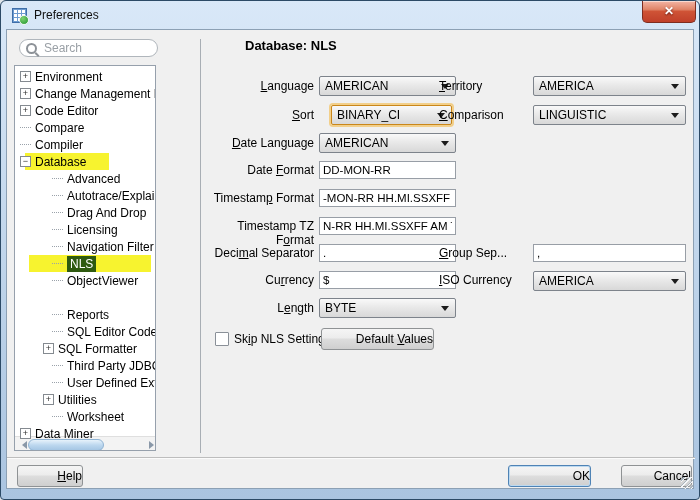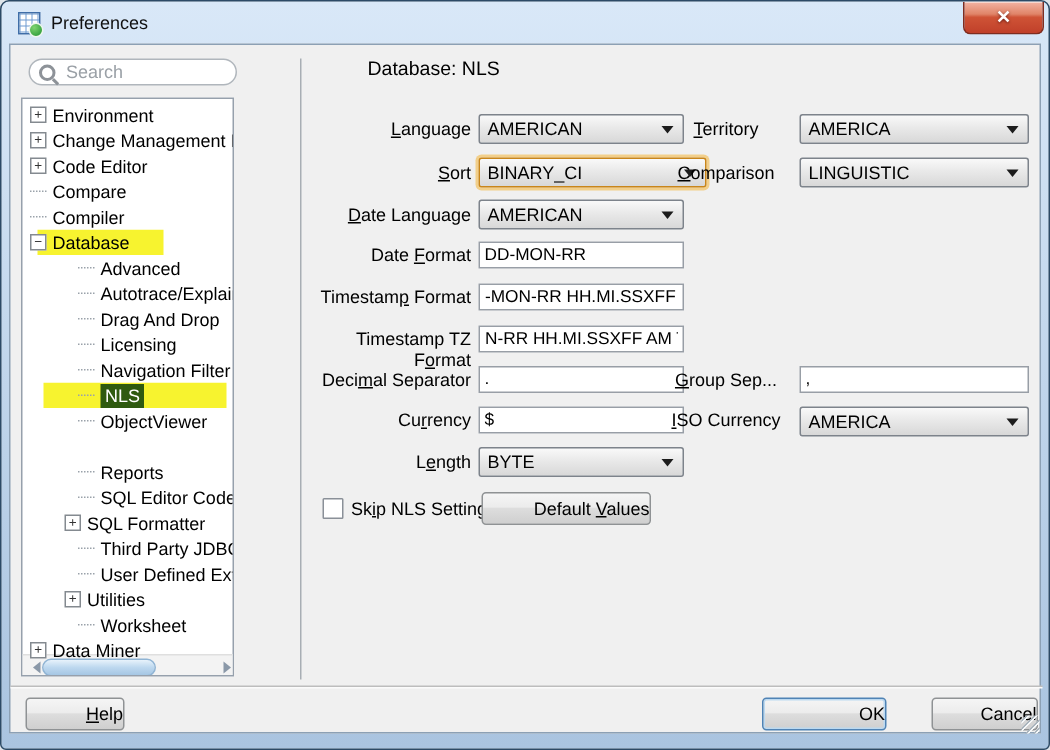--- a/index.html
+++ b/index.html
@@ -49,23 +49,23 @@
   .sarrow{position:absolute;width:0;height:0;border:4px solid transparent;}
   .sa-up{left:4px;top:4px;border-bottom:5px solid #8a98a8;}
   .sa-down{left:4px;top:356px;border-top:5px solid #8a98a8;}
   .hscroll{position:absolute;left:0;top:370px;width:158px;height:16px;background:#f3f3f3;border-top:1px solid #dfdfdf;box-sizing:border-box;}
   .hthumb{position:absolute;left:13px;top:2px;width:74px;height:10px;border:1px solid #90b4d4;border-radius:6px;
      background:linear-gradient(#e7f2fb,#bdd8ef 50%,#a5c6e4);}
   .sa-left{left:3px;top:4px;border-right:5px solid #8a98a8;}
   .sa-right{left:134px;top:4px;border-left:5px solid #8a98a8;}
   .divider{position:absolute;left:199px;top:38px;width:1px;height:414px;background:#a8aeb4;}
   
-  .panel-title{position:absolute;left:212px;top:37px;font-size:13px;font-weight:normal;color:#000;padding-left:32px;}
+  .panel-title{position:absolute;left:212px;top:37px;font-size:13px;font-weight:bold;color:#000;padding-left:32px;}
   .flabel{position:absolute;width:118px;left:195px;text-align:right;font-size:12px;color:#000;}
-  .rlabel{position:absolute;width:90px;left:438px;text-align:center;font-size:12px;color:#000;}
+  .rlabel{position:absolute;width:90px;left:438px;text-align:left;font-size:12px;color:#000;}
   .u{text-decoration:underline;}
   .combo{position:absolute;height:20px;border:1px solid #7d838b;border-radius:2px;box-sizing:border-box;
      background:linear-gradient(#f9f9f9,#e9e9e9 45%,#d8d8d8);cursor:default;}
   .combo .cv{position:absolute;left:5px;top:2px;font-size:12px;color:#000;white-space:nowrap;}
   .carrow{position:absolute;right:6px;top:7px;width:0;height:0;border:4px solid transparent;border-top:5px solid #1c1c1c;}
   .combo.focused{border:1px solid #c9861a;box-shadow:0 0 0 2px #f2cf8a;}
   .tinput{position:absolute;height:18px;border:1px solid #989ea6;box-sizing:border-box;background:#fff;
      font-size:11.5px;color:#000;padding:0 3px;font-family:"Liberation Sans",sans-serif;outline:none;}
   .checkbox{position:absolute;left:214px;top:331px;width:12px;height:12px;border:1px solid #8a9098;background:#fff;border-radius:1px;}
   .cblabel{position:absolute;left:233px;top:331px;font-size:12px;color:#000;}
@@ -202,21 +202,21 @@
       <span class="cv">AMERICAN</span>
       <span class="carrow"></span>
     </div>
   <div class="rlabel" style="top:78px"><span></span><span class="u">T</span><span>erritory</span></div>
   <div class="combo" style="left:532px;top:75px;width:153px">
       <span class="cv">AMERICA</span>
       <span class="carrow"></span>
     </div>
 
   <div class="flabel" style="top:107px"><span></span><span class="u">S</span><span>ort</span></div>
-  <div class="combo focused" style="left:318px;top:104px;width:152px">
+  <div class="combo focused" style="left:330px;top:104px;width:121px">
       <span class="cv">BINARY_CI</span>
       <span class="carrow"></span>
     </div>
   <div class="rlabel" style="top:107px"><span></span><span class="u">C</span><span>omparison</span></div>
   <div class="combo" style="left:532px;top:104px;width:153px">
       <span class="cv">LINGUISTIC</span>
       <span class="carrow"></span>
     </div>
 
   <div class="flabel" style="top:135px"><span></span><span class="u">D</span><span>ate Language</span></div>

